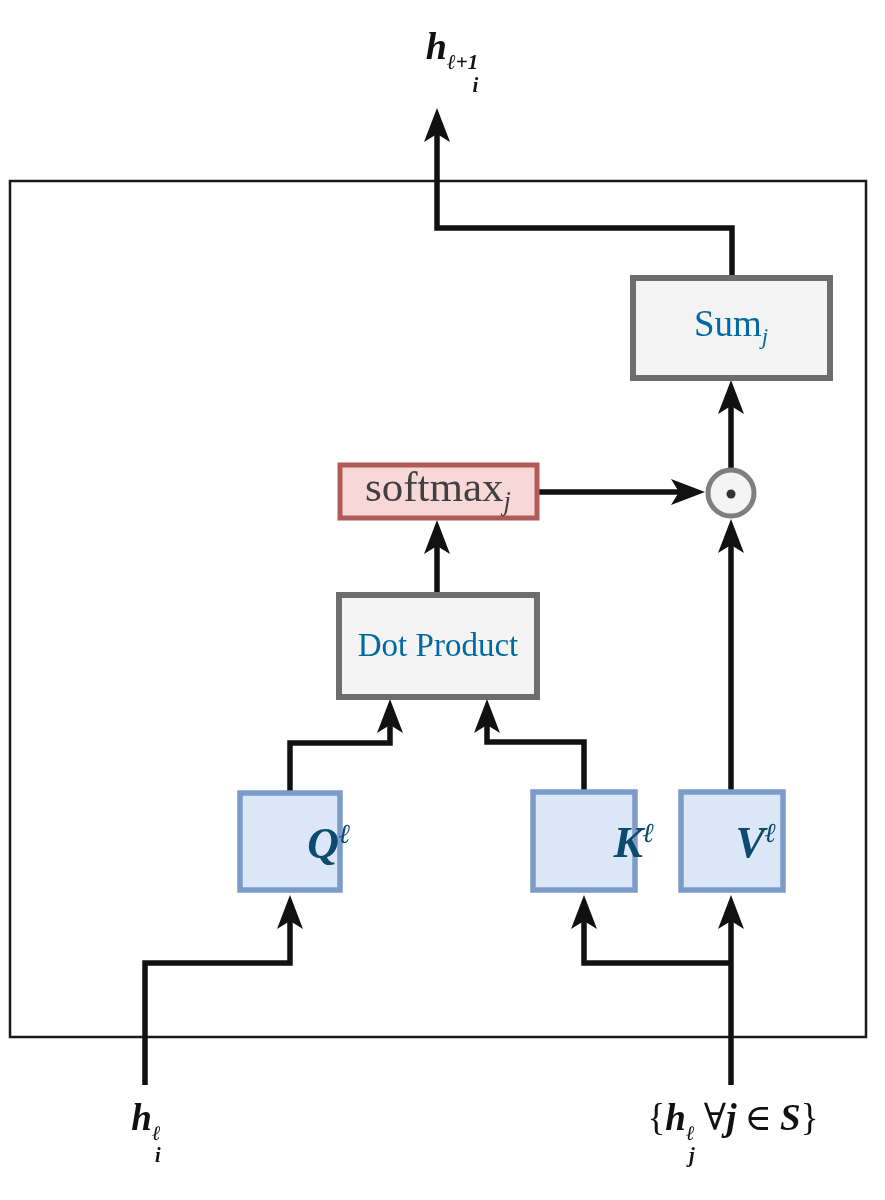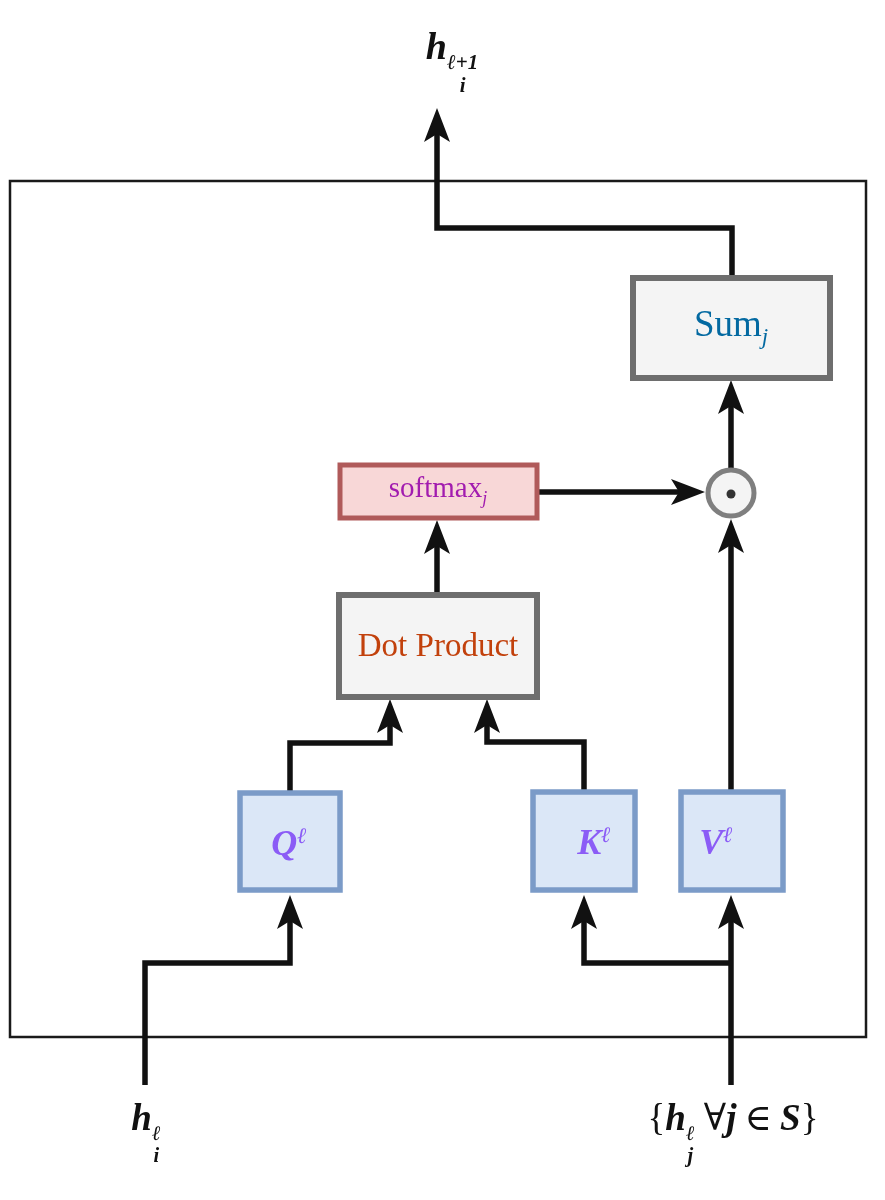--- a/index.html
+++ b/index.html
@@ -29,37 +29,37 @@
     transform: translate(-50%, -50%);
     white-space: nowrap;
     color: #111111;
     line-height: 1;
   }
   .math { font-style: italic; font-weight: 600; }
   .upright { font-style: normal; font-weight: 500; }
   .mstack {
     display: inline-flex;
     flex-direction: column;
-    align-items: center;
+    align-items: flex-end;
     font-size: 0.55em;
     line-height: 1.05;
     vertical-align: -0.48em;
     gap: 0.05em;
   }
   .mstack .msub { font-style: italic; }
   .mstack .msup { font-style: italic; }
   sub.mini { font-size: 0.62em; font-style: italic; vertical-align: -0.35em; line-height: 1; }
   sup.mini { font-size: 0.62em; font-style: italic; vertical-align: 0.55em; line-height: 1; }
 
   .lbl-output { font-size: 38px; }
   .lbl-input  { font-size: 37px; }
   .lbl-sum    { font-size: 37px; color: #0369a1; }
-  .lbl-softmax{ font-size: 29px; color: #a21caf; }
-  .lbl-dp     { font-size: 33px; color: #c2410c; }
-  .lbl-qkv    { font-size: 36px; font-style: italic; font-weight: 700; color: #8b5cf6; }
+  .lbl-softmax{ font-size: 43px; color: #404040; }
+  .lbl-dp     { font-size: 33px; color: #0369a1; }
+  .lbl-qkv    { font-size: 44px; font-style: italic; font-weight: 700; color: #0c4a6e; margin-left: 40px; }
   .lbl-qkv sup.mini { font-weight: 600; }
 </style>
 </head>
 <body>
 
 <div class="canvas">
 
   <svg class="diagram-svg" width="885" height="1200" viewBox="0 0 885 1200">
 
     <rect class="outer-rect" x="10" y="181" width="856" height="856"></rect>

